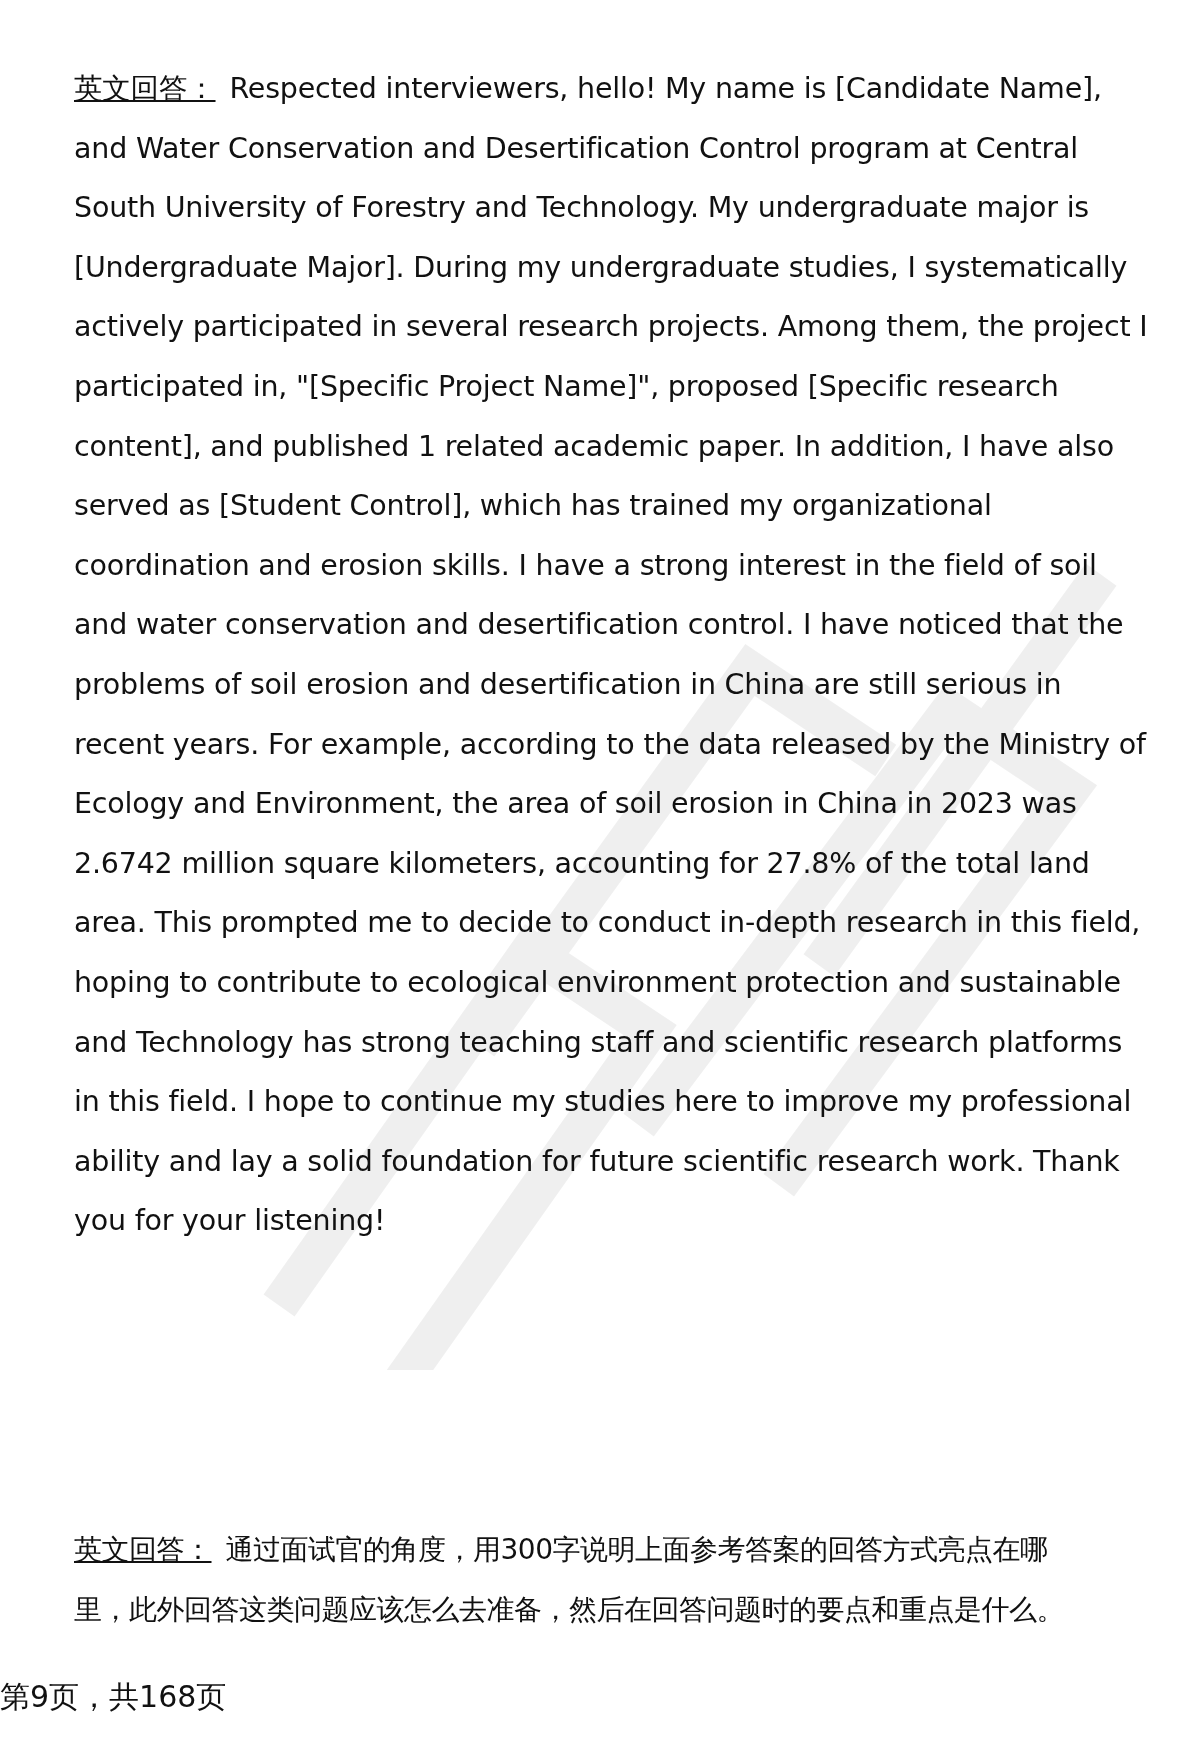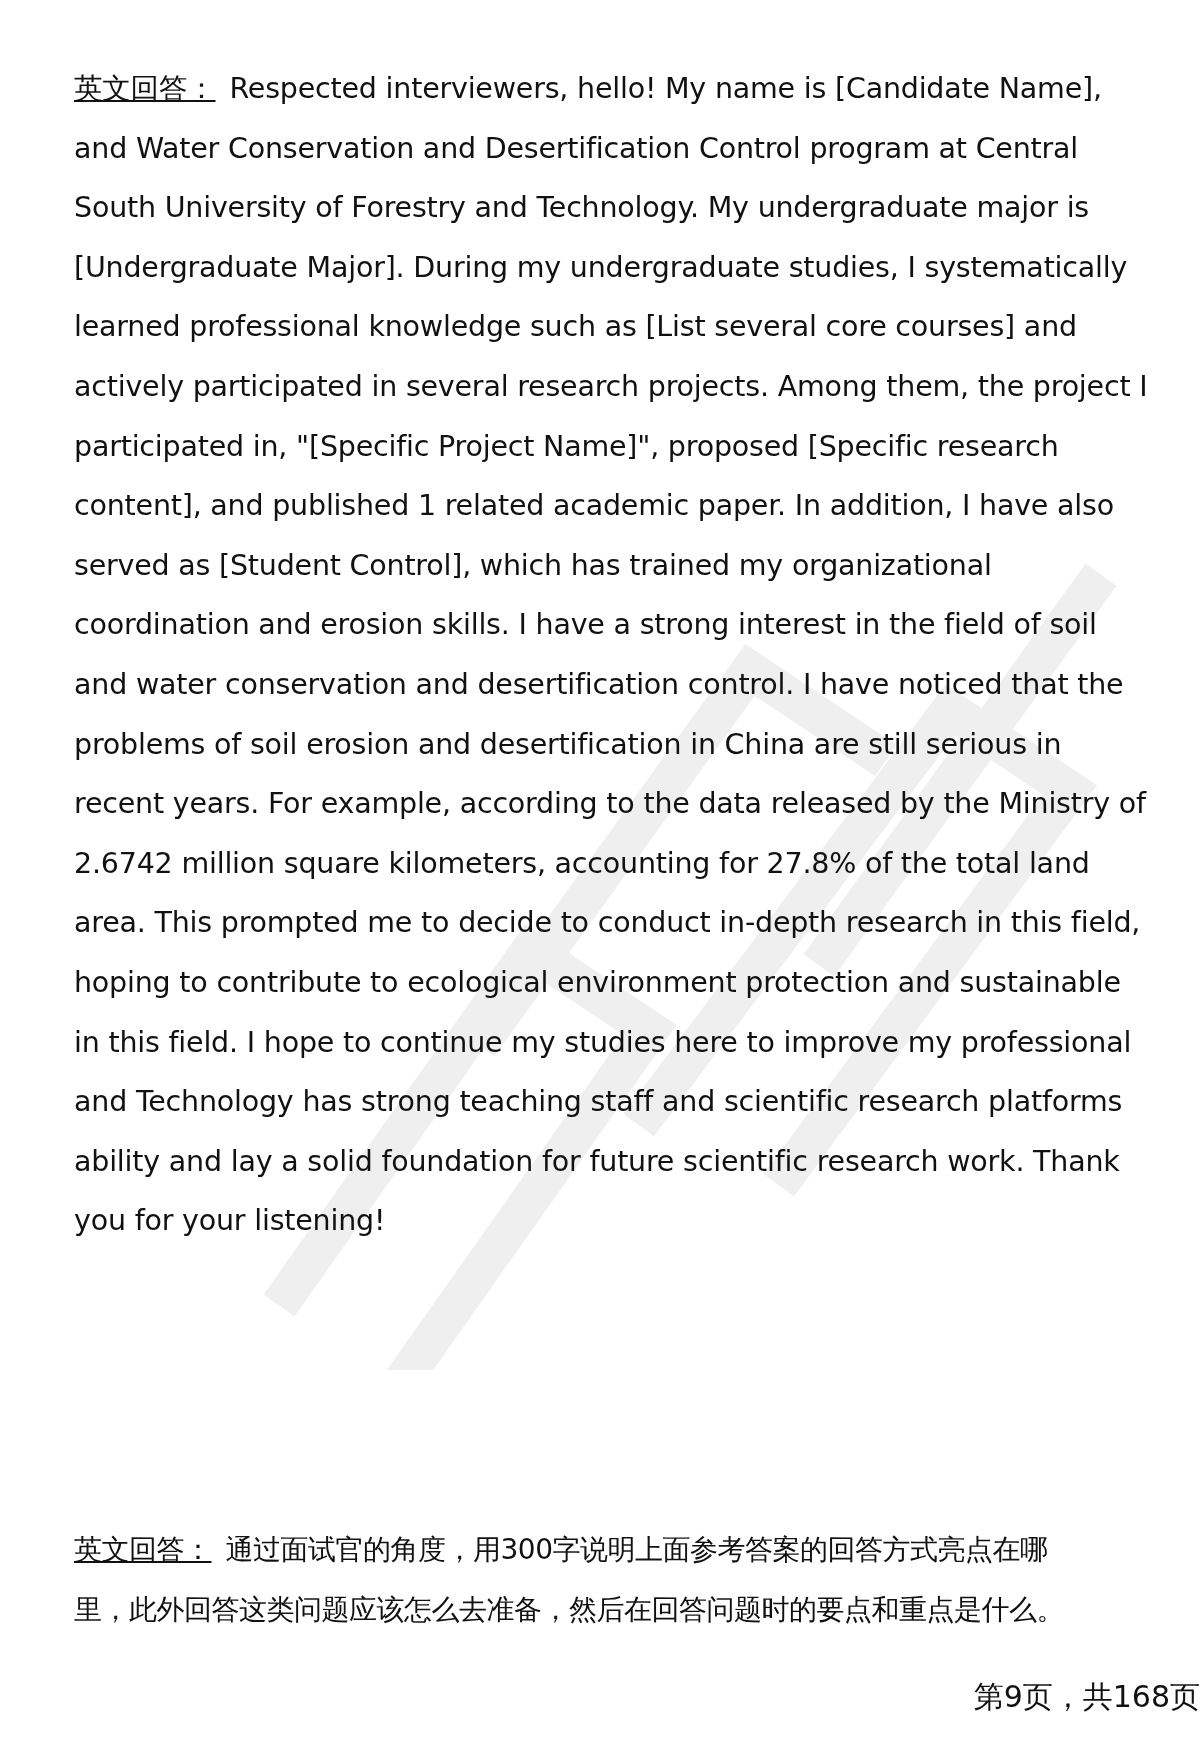--- a/index.html
+++ b/index.html
@@ -6,54 +6,54 @@
     body { width: 1200px; height: 1755px; position: relative; overflow: hidden;
            font-family: "DejaVu Sans", "Liberation Sans", sans-serif; color: #111111; }
     .watermark { position: absolute; left: 230px; top: 470px; width: 900px; height: 900px;
                  pointer-events: none; opacity: 0.06; }
     .page { position: absolute; left: 74px; top: 59px; width: 1080px; }
     .line { height: 59.6px; line-height: 59.6px; font-size: 28.5px; white-space: nowrap;
             letter-spacing: -0.2px; }
     .label { margin-right: 14px; text-decoration: underline; }
     .tips { position: absolute; left: 74px; top: 1520px; width: 1080px; }
     .tips .line { font-size: 28px; letter-spacing: -0.5px; }
-    .footer { position: absolute; left: 0; width: 1200px; top: 1675px; text-align: right;
+    .footer { position: absolute; left: 0; width: 1200px; top: 1675px; text-align: left;
               font-size: 30px; line-height: 44px; color: #111111; }
   </style>
 </head>
 <body>
 
 <svg class="watermark" viewBox="0 0 900 900">
   <g fill="none" stroke="#000" stroke-width="38" stroke-linecap="square">
     <path d="M60 820 L300 480 L420 560 L180 900"></path>
     <path d="M260 560 L520 200 L640 280"></path>
     <path d="M420 640 L720 240 L840 320 L560 700"></path>
     <path d="M600 480 L860 120"></path>
   </g>
 </svg>
 
 <div class="page">
   <div class="line"><span class="label">英文回答：</span><span>Respected interviewers, hello! My name is [Candidate Name],</span></div>
   <div class="line">and Water Conservation and Desertification Control program at Central</div>
   <div class="line">South University of Forestry and Technology. My undergraduate major is</div>
   <div class="line">[Undergraduate Major]. During my undergraduate studies, I systematically</div>
-  <div class="line">learned professional knowledge such as [List several core courses] and</div>
   <div class="line">actively participated in several research projects. Among them, the project I</div>
   <div class="line">participated in, "[Specific Project Name]", proposed [Specific research</div>
   <div class="line">content], and published 1 related academic paper. In addition, I have also</div>
   <div class="line">served as [Student Control], which has trained my organizational</div>
   <div class="line">coordination and erosion skills. I have a strong interest in the field of soil</div>
   <div class="line">and water conservation and desertification control. I have noticed that the</div>
   <div class="line">problems of soil erosion and desertification in China are still serious in</div>
   <div class="line">recent years. For example, according to the data released by the Ministry of</div>
+  <div class="line">Ecology and Environment, the area of soil erosion in China in 2023 was</div>
   <div class="line">2.6742 million square kilometers, accounting for 27.8% of the total land</div>
   <div class="line">area. This prompted me to decide to conduct in-depth research in this field,</div>
   <div class="line">hoping to contribute to ecological environment protection and sustainable</div>
+  <div class="line">and Technology has strong teaching staff and scientific research platforms</div>
   <div class="line">in this field. I hope to continue my studies here to improve my professional</div>
-  <div class="line">and Technology has strong teaching staff and scientific research platforms</div>
   <div class="line">ability and lay a solid foundation for future scientific research work. Thank</div>
   <div class="line">you for your listening!</div>
 </div>
 
 <div class="tips">
   <div class="line"><span class="label">英文回答：</span><span>通过面试官的角度，用300字说明上面参考答案的回答方式亮点在哪</span></div>
   <div class="line">里，此外回答这类问题应该怎么去准备，然后在回答问题时的要点和重点是什么。</div>
 </div>
 
 <div class="footer">第9页，共168页</div>

